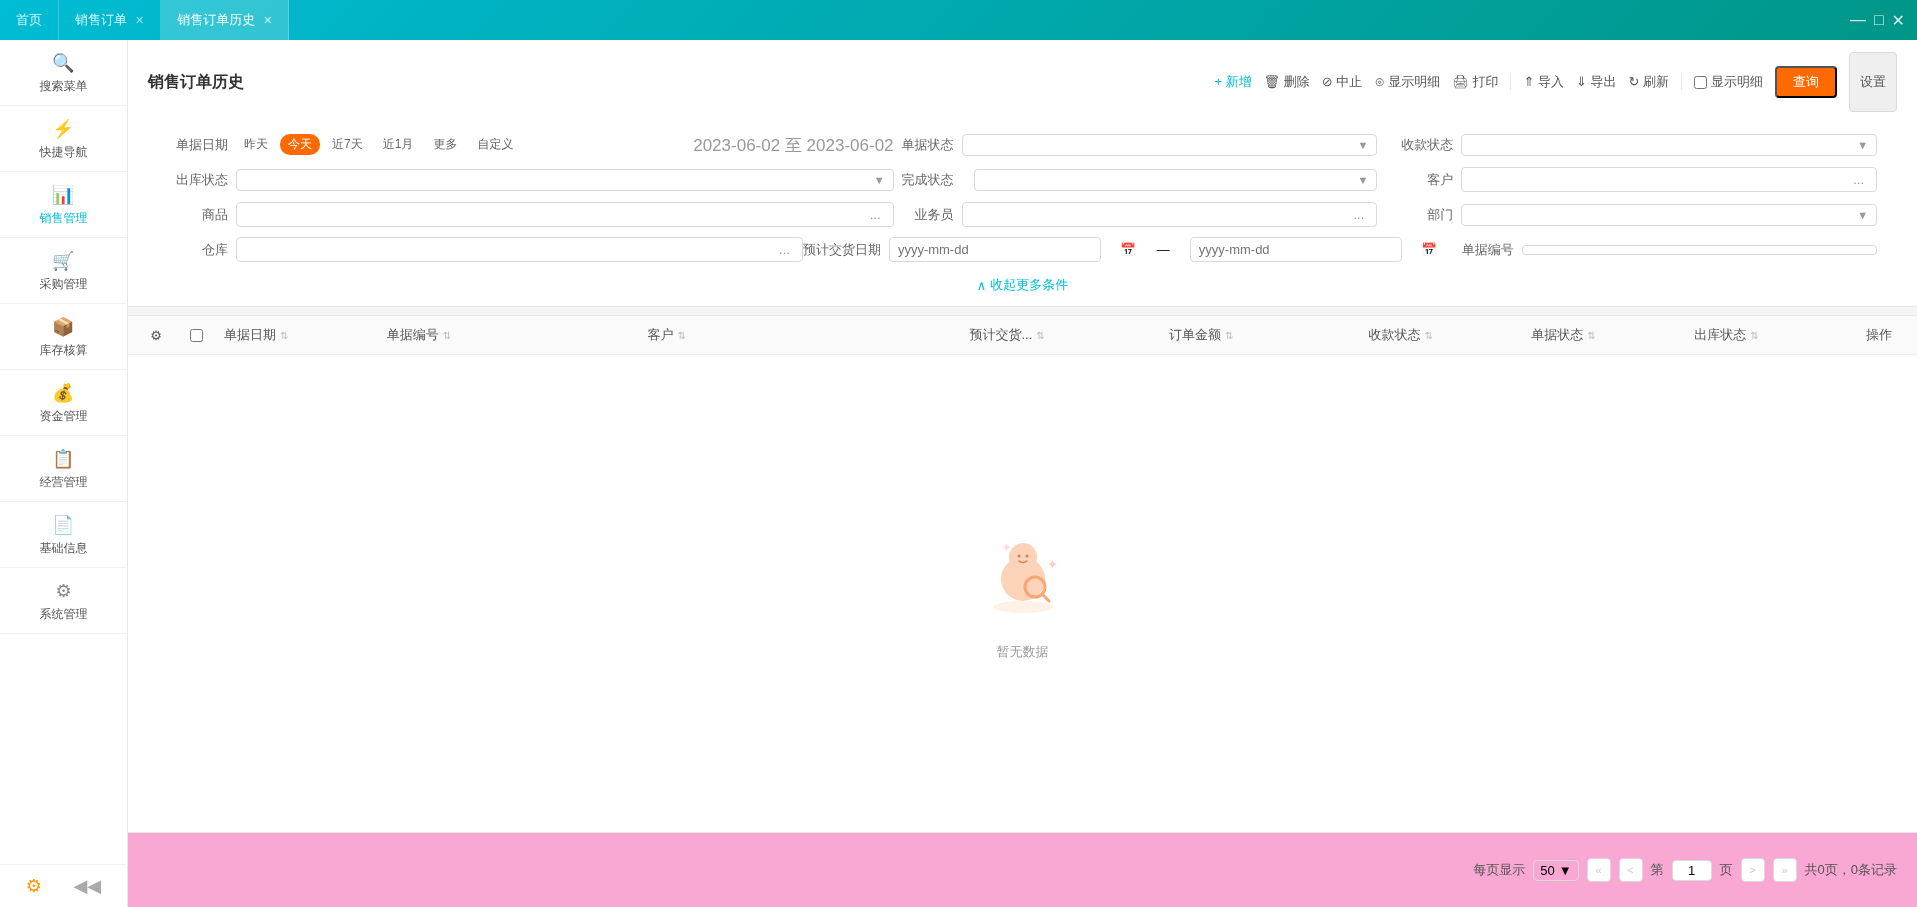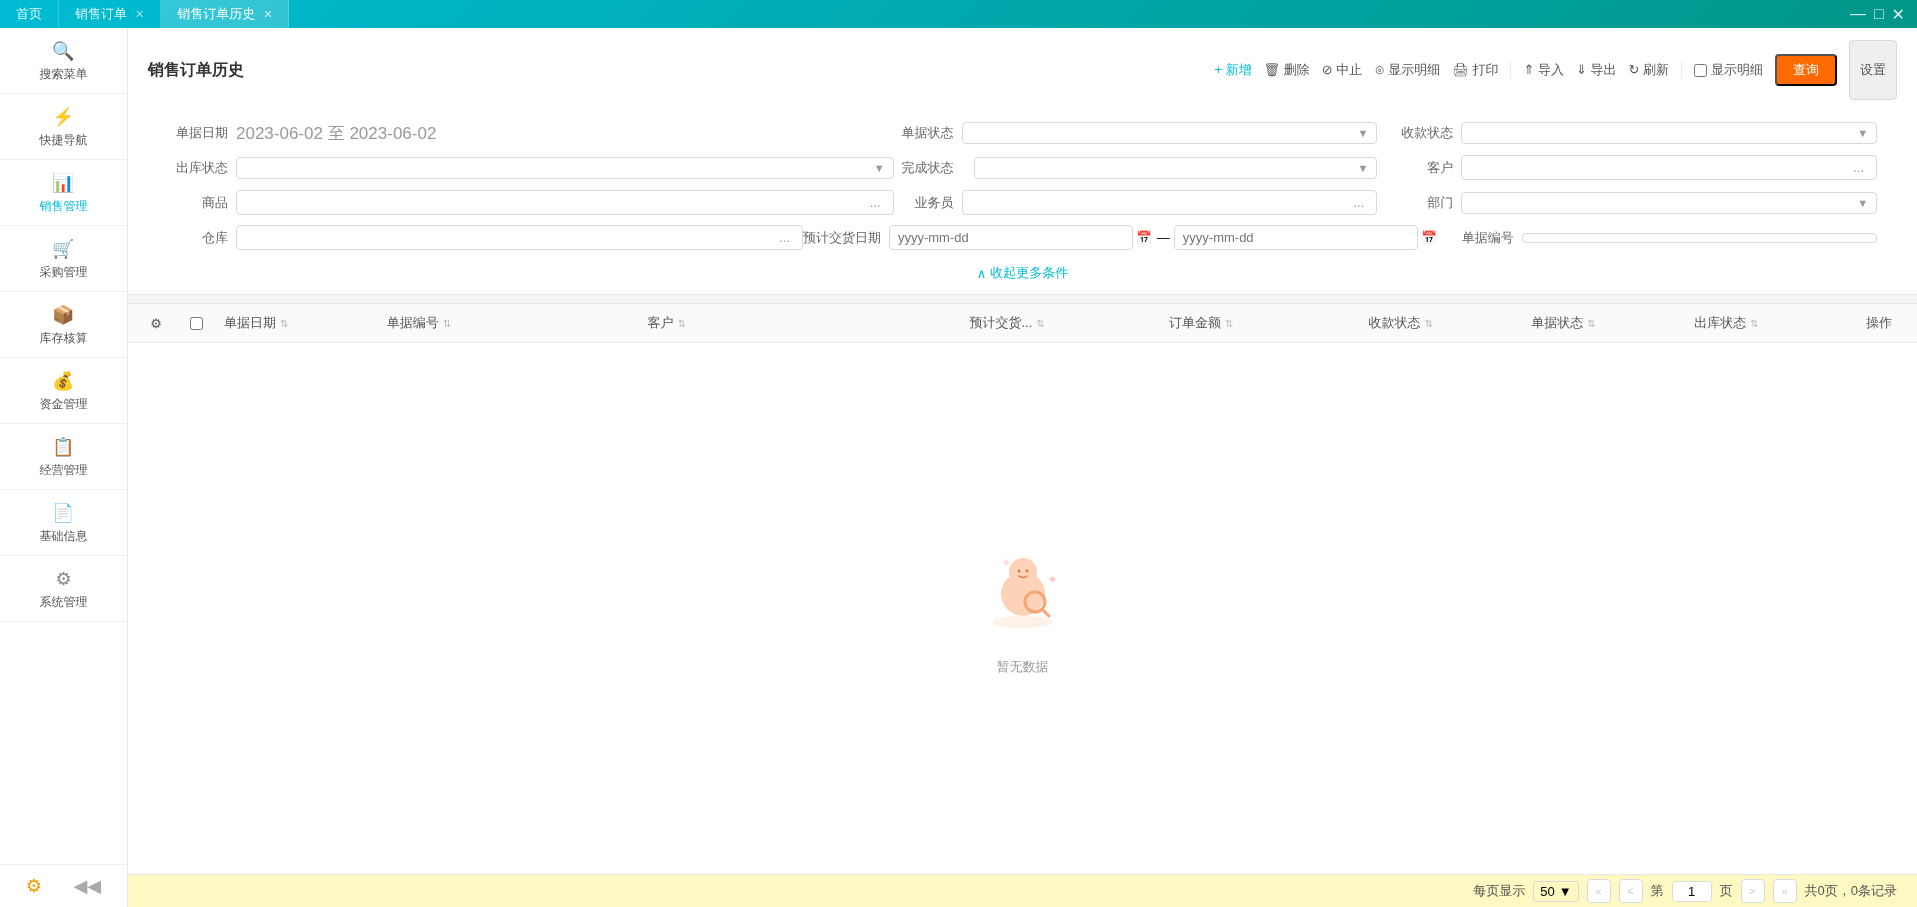--- a/index.html
+++ b/index.html
@@ -1,20 +1,20 @@
 <!DOCTYPE html>
 <html><head>
   <meta charset="utf-8">
   <style>
     * { box-sizing: border-box; margin: 0; padding: 0; font-family: 'Microsoft YaHei', Arial, sans-serif; font-size: 13px; }
     body { display: flex; flex-direction: column; height: 907px; width: 1917px; overflow: hidden; background: #f5f5f5; }
 
     
     .top-bar {
-      height: 28px;
+      height: 40px;
       background: linear-gradient(135deg, #00bcd4, #009688);
       display: flex;
       align-items: center;
       padding: 0 0 0 0;
       flex-shrink: 0;
       position: relative;
     }
     .top-bar-tabs {
       display: flex;
       align-items: center;
@@ -287,22 +287,22 @@
       justify-content: center;
       gap: 16px;
     }
     .empty-text { color: #999; font-size: 13px; }
 
     
     .pagination-bar {
       display: flex;
       align-items: center;
       justify-content: flex-end;
-      padding: 4px 20px;
-      background: #fef9c3;
+      padding: 25px 20px;
+      background: #f9a8d4;
       border-top: 1px solid #e8e8e8;
       gap: 8px;
       flex-shrink: 0;
     }
     .page-size-label { color: #555; }
     .page-size-select {
       border: 1px solid #d9d9d9;
       border-radius: 4px;
       padding: 2px 6px;
       display: flex;
@@ -428,20 +428,30 @@
           <button class="toolbar-btn primary">查询</button>
           <button class="toolbar-btn outline">设置</button>
         </div>
       </div>
 
       <div class="filter-area">
 
         <div class="filter-row">
           <div class="filter-item" style="flex:1.5;">
             <span class="filter-label">单据日期</span>
+            <div class="filter-control">
+              <div class="date-range-group">
+                <span class="date-badge">昨天</span>
+                <span class="date-badge active">今天</span>
+                <span class="date-badge">近7天</span>
+                <span class="date-badge">近1月</span>
+                <span class="date-badge">更多</span>
+                <span class="date-badge">自定义</span>
+              </div>
+            </div>
             <span class="date-range-text">2023-06-02 至 2023-06-02</span>
           </div>
           <div class="filter-item" style="flex:1;">
             <span class="filter-label">单据状态</span>
             <div class="select-field">
               <span></span>
               <span class="arrow">▼</span>
             </div>
           </div>
           <div class="filter-item" style="flex:1; margin-left:16px;">
@@ -500,21 +510,21 @@
 
         <div class="filter-row">
           <div class="filter-item" style="flex:1.5;">
             <span class="filter-label">仓库</span>
             <div class="input-field" style="display:flex; align-items:center; justify-content:flex-end;">
               <span class="dots-btn">...</span>
             </div>
           </div>
           <div class="filter-item" style="flex:1.5;">
             <span class="filter-label">预计交货日期</span>
-            <div style="display:flex;align-items:center;gap:4px;flex:1;">
+            <div style="display:flex;align-items:center;gap:20px;flex:1;">
               <input class="input-field" type="text" style="flex: 1 1 0%; min-width: 80px;" placeholder="yyyy-mm-dd">
               <span style="color:#aaa;cursor:pointer;">📅</span>
               <span>—</span>
               <input class="input-field" type="text" style="flex: 1 1 0%; min-width: 80px;" placeholder="yyyy-mm-dd">
               <span style="color:#aaa;cursor:pointer;">📅</span>
             </div>
           </div>
           <div class="filter-item" style="flex:1; margin-left:16px;">
             <span class="filter-label">单据编号</span>
             <div class="input-field" style="flex:1;"></div>

